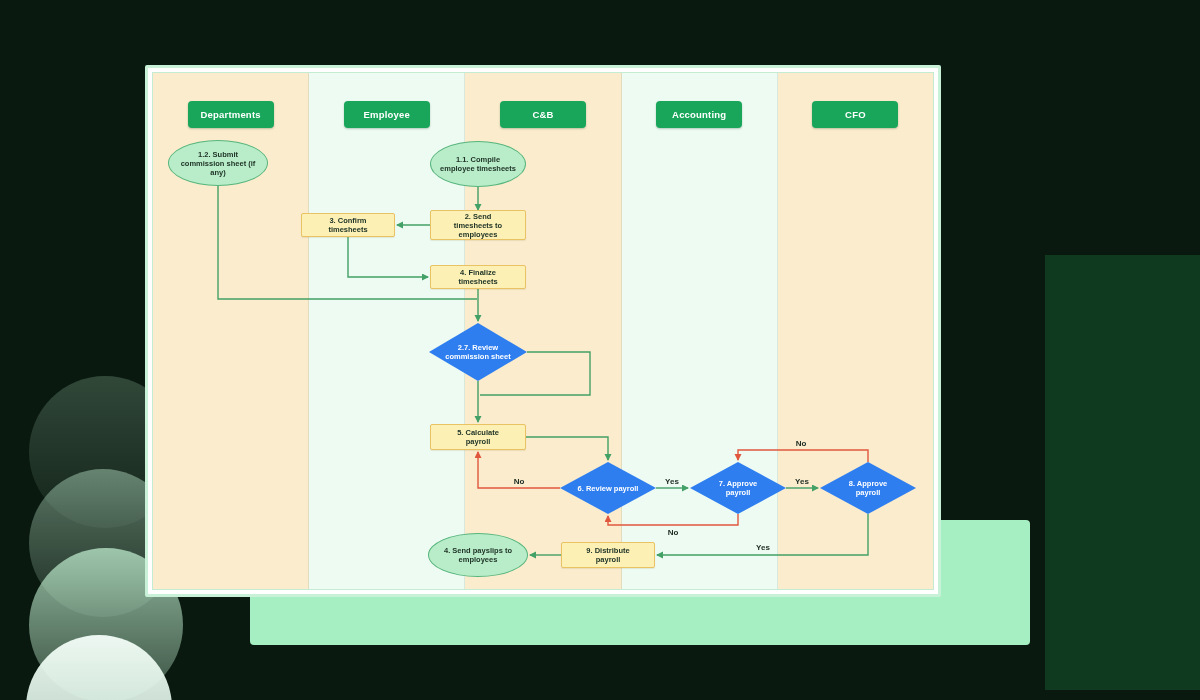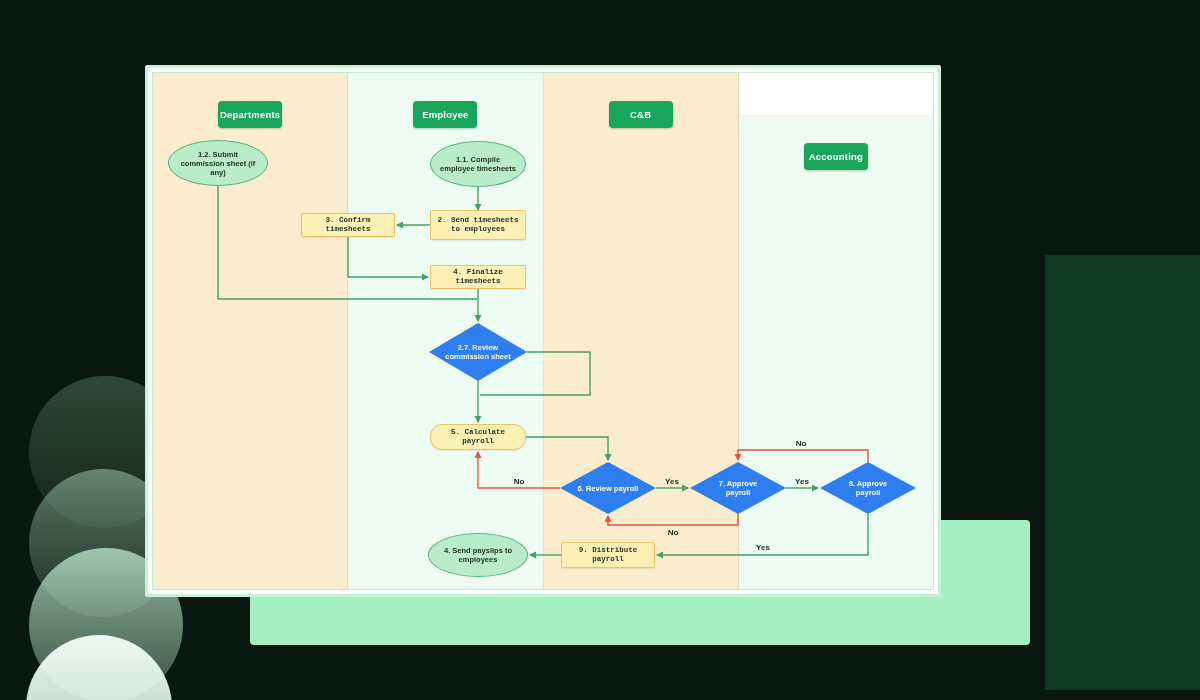--- a/index.html
+++ b/index.html
@@ -18,37 +18,37 @@
     position:absolute; left:145px; top:65px; width:796px; height:532px;
     background:#ffffff; border:3px solid #c8f1d7; padding:5px;
     z-index:5; border-radius:2px;
   }
   .canvas { position:relative; width:780px; height:516px; box-shadow:0 0 0 1px #c3ecd2; }
 
   .lanes { position:absolute; inset:0; display:flex; z-index:1; }
   .lane { flex:1 1 0; display:flex; flex-direction:column; align-items:center; border-right:1px solid rgba(110,150,120,0.18); }
   .lane:last-child { border-right:none; }
   .lane-header {
-    margin-top:28px; height:27px; width:64px;
+    margin-top:28px; height:27px; width:86px;
     display:flex; align-items:center; justify-content:center;
     color:#fff; font-size:9.5px; font-weight:bold; letter-spacing:0.2px;
     border-radius:4px; box-shadow:0 1px 2px rgba(0,60,30,0.25);
   }
 
   svg.edges { position:absolute; inset:0; z-index:2; pointer-events:none; }
   .edge-label { font-size:8px; font-weight:bold; fill:var(--edge-label,#1c2b22); text-anchor:middle; }
 
   .nodes { position:absolute; inset:0; z-index:3; pointer-events:none; }
   .node {
     position:absolute; display:flex; align-items:center; justify-content:center;
     text-align:center; font-weight:bold; font-size:7.5px; line-height:1.2;
     color:#203528; pointer-events:auto;
   }
   .node.ellipse { background:var(--ellipse-fill,#b9edca); border:1px solid var(--ellipse-border,#57b57c); border-radius:50%; padding:0 8px; }
-  .node.process { background:var(--rect-fill,#fdf0b4); border:1px solid var(--rect-border,#e9c264); border-radius:2px; padding:0 5px; box-shadow:0 1px 1px rgba(120,90,0,0.12);font-family:Liberation Mono, monospace; }
+  .node.process { background:var(--rect-fill,#fdf0b4); border:1px solid var(--rect-border,#e9c264); border-radius:2px; padding:0 18px; box-shadow:0 1px 1px rgba(120,90,0,0.12); }
   .node.decision { background:var(--diamond-fill,#2e7ef0); color:#ffffff; clip-path:polygon(50% 0, 100% 50%, 50% 100%, 0 50%); padding:0 16px; }
 </style>
 </head>
 <body>
 
 <div class="stage">
   <div class="decor-rect-light" id="decor-light" style="left: 250px; top: 520px; width: 780px; height: 125px; background: rgb(166, 239, 195);"></div>
   <div class="decor-rect-dark" id="decor-dark" style="left: 1045px; top: 255px; width: 155px; height: 435px; background: rgb(15, 58, 31);"></div>
   <div id="decor-circles">
       <div class="decor-circle" style="left: 29px; top: 376px; width: 152px; height: 152px; background: linear-gradient(rgba(186, 238, 205, 0.22), rgba(186, 238, 205, 0.05));"></div>
@@ -62,22 +62,25 @@
       <div class="lanes" id="lanes">
           <div class="lane" style="background: rgb(250, 236, 205);">
             <div class="lane-header" style="background: rgb(25, 166, 90); color: rgb(255, 255, 255);">Departments</div>
           </div>
           <div class="lane" style="background: rgb(238, 251, 243); text-align: right;">
             <div class="lane-header" style="background: rgb(25, 166, 90); color: rgb(255, 255, 255);">Employee</div>
           </div>
           <div class="lane" style="background: rgb(250, 236, 205);">
             <div class="lane-header" style="background: rgb(25, 166, 90); color: rgb(255, 255, 255);">C&amp;B</div>
           </div>
-          <div class="lane" style="background: rgb(238, 251, 243); margin-top: 42px;">
+          <div class="lane" style="background: rgb(238, 251, 243);">
             <div class="lane-header" style="background: rgb(25, 166, 90); color: rgb(255, 255, 255);">Accounting</div>
+          </div>
+          <div class="lane" style="background: rgb(250, 236, 205);">
+            <div class="lane-header" style="background: rgb(25, 166, 90); color: rgb(255, 255, 255);">CFO</div>
           </div>
         </div>
       <svg class="edges" id="edges-svg" width="780" height="516" viewBox="0 0 780 516">
         <defs>
           <marker id="arr-green" markerWidth="8" markerHeight="8" refX="6" refY="3.5" orient="auto" markerUnits="userSpaceOnUse">
             <path d="M0,0 L7,3.5 L0,7 z" fill="#43a066"></path>
           </marker>
           <marker id="arr-red" markerWidth="8" markerHeight="8" refX="6" refY="3.5" orient="auto" markerUnits="userSpaceOnUse">
             <path d="M0,0 L7,3.5 L0,7 z" fill="#e0573e"></path>
           </marker>
@@ -116,21 +119,21 @@
           </div>
           <div class="node process" style="left: 148px; top: 140px; width: 94px; height: 24px;">
             <span>3. Confirm timesheets</span>
           </div>
           <div class="node process" style="left: 277px; top: 192px; width: 96px; height: 24px;">
             <span>4. Finalize timesheets</span>
           </div>
           <div class="node decision" style="left: 276px; top: 250px; width: 98px; height: 58px;">
             <span>2.7. Review commission sheet</span>
           </div>
-          <div class="node process" style="left: 277px; top: 351px; width: 96px; height: 26px; border-radius: 12px;">
+          <div class="node process" style="left: 277px; top: 351px; width: 96px; height: 26px;">
             <span>5. Calculate payroll</span>
           </div>
           <div class="node decision" style="left: 407px; top: 389px; width: 96px; height: 52px;">
             <span>6. Review payroll</span>
           </div>
           <div class="node decision" style="left: 537px; top: 389px; width: 96px; height: 52px;">
             <span>7. Approve payroll</span>
           </div>
           <div class="node decision" style="left: 667px; top: 389px; width: 96px; height: 52px;">
             <span>8. Approve payroll</span>

